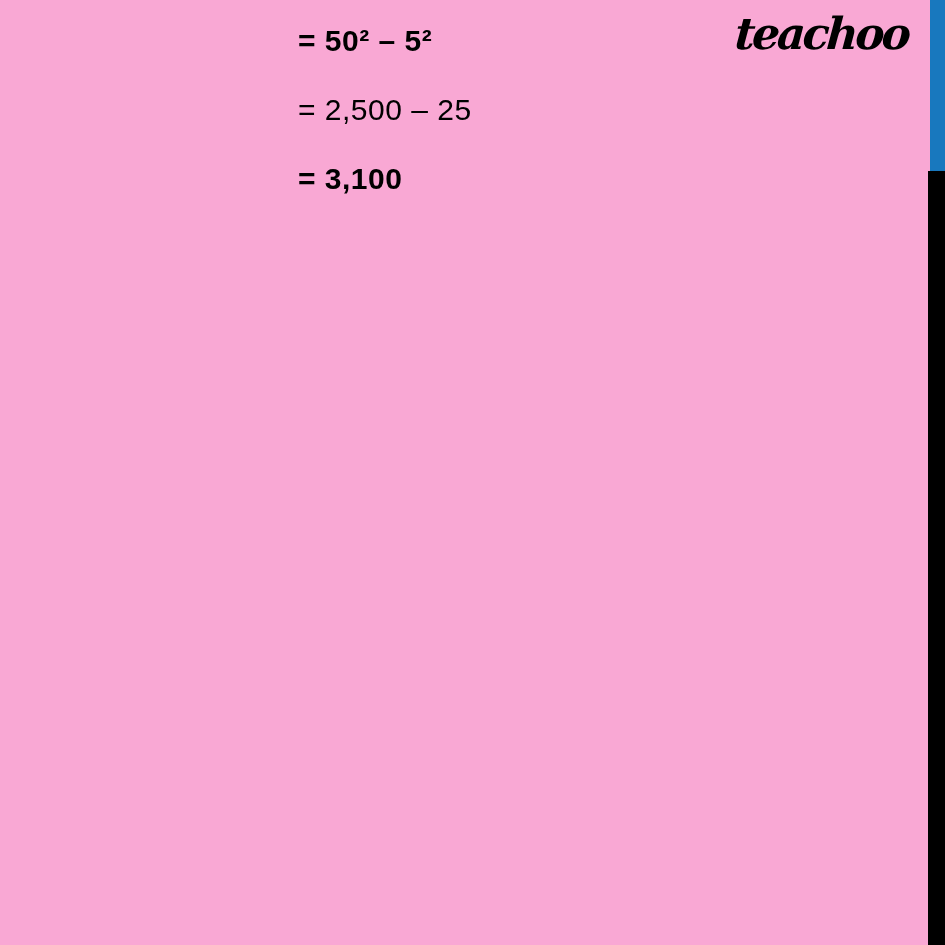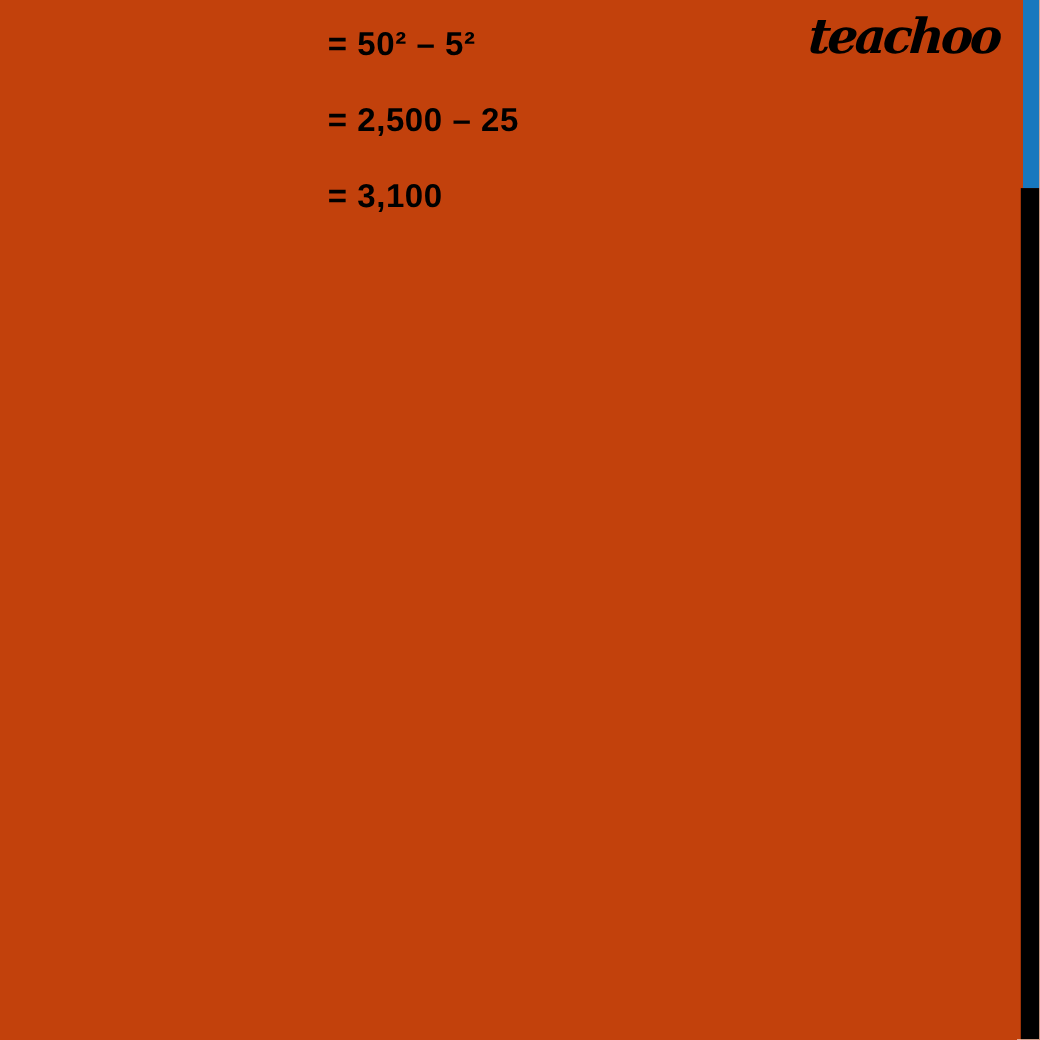--- a/index.html
+++ b/index.html
@@ -4,37 +4,36 @@
 <style>
   html, body {
     margin: 0;
     padding: 0;
     background: #ffffff;
   }
   .page {
     position: relative;
     width: 945px;
     height: 945px;
-    background: #c2410c;
+    background: #f9a8d4;
     overflow: hidden;
     font-family: "Liberation Sans", sans-serif;
     color: #000000;
   }
   .steps {
     position: absolute;
     left: 298px;
     top: 24px;
   }
   .step {
     font-size: 30px;
     line-height: 34px;
     margin-bottom: 35px;
     white-space: pre;
     letter-spacing: 0.5px;
-    font-weight: bold;
   }
   .step.bold {
     font-weight: 700;
   }
   .logo {
     position: absolute;
     top: 8px;
     right: 37px;
     font-family: "DejaVu Serif", serif;
     font-style: italic;

